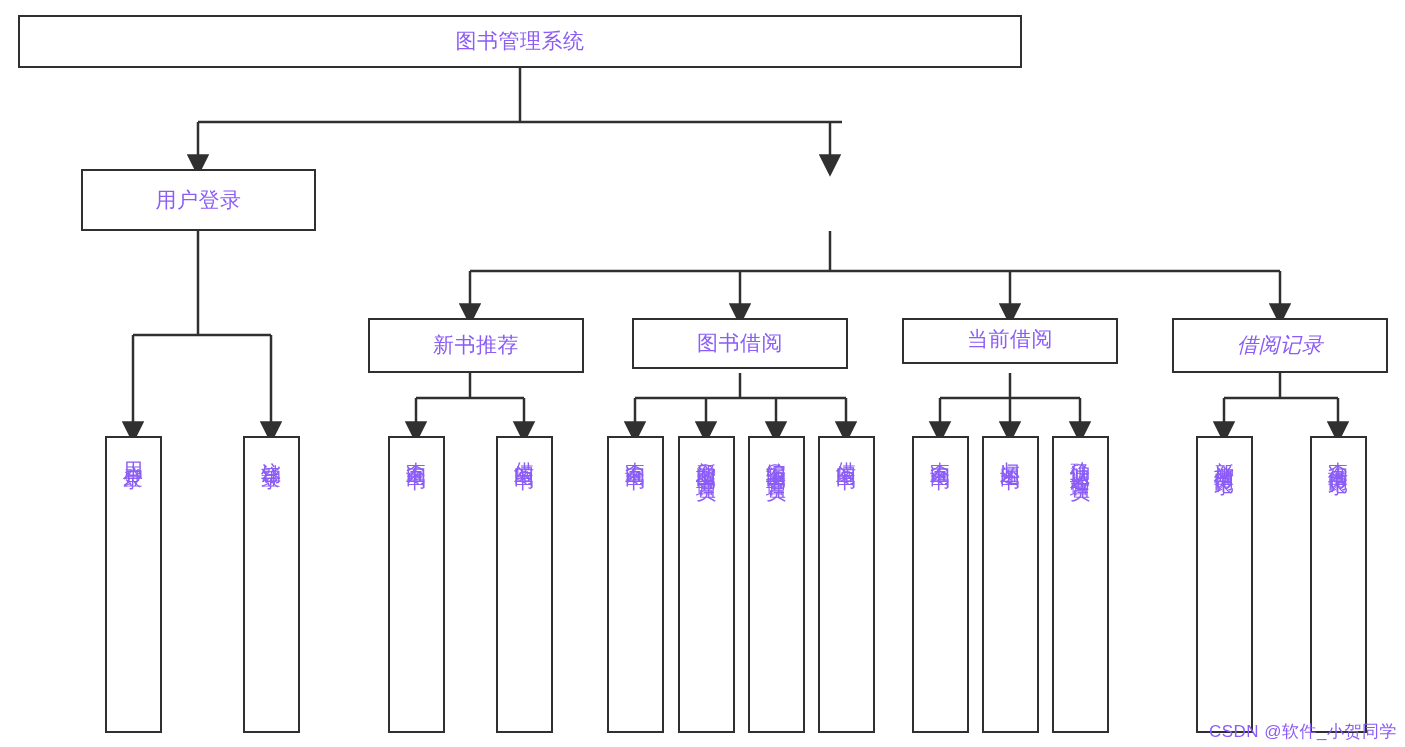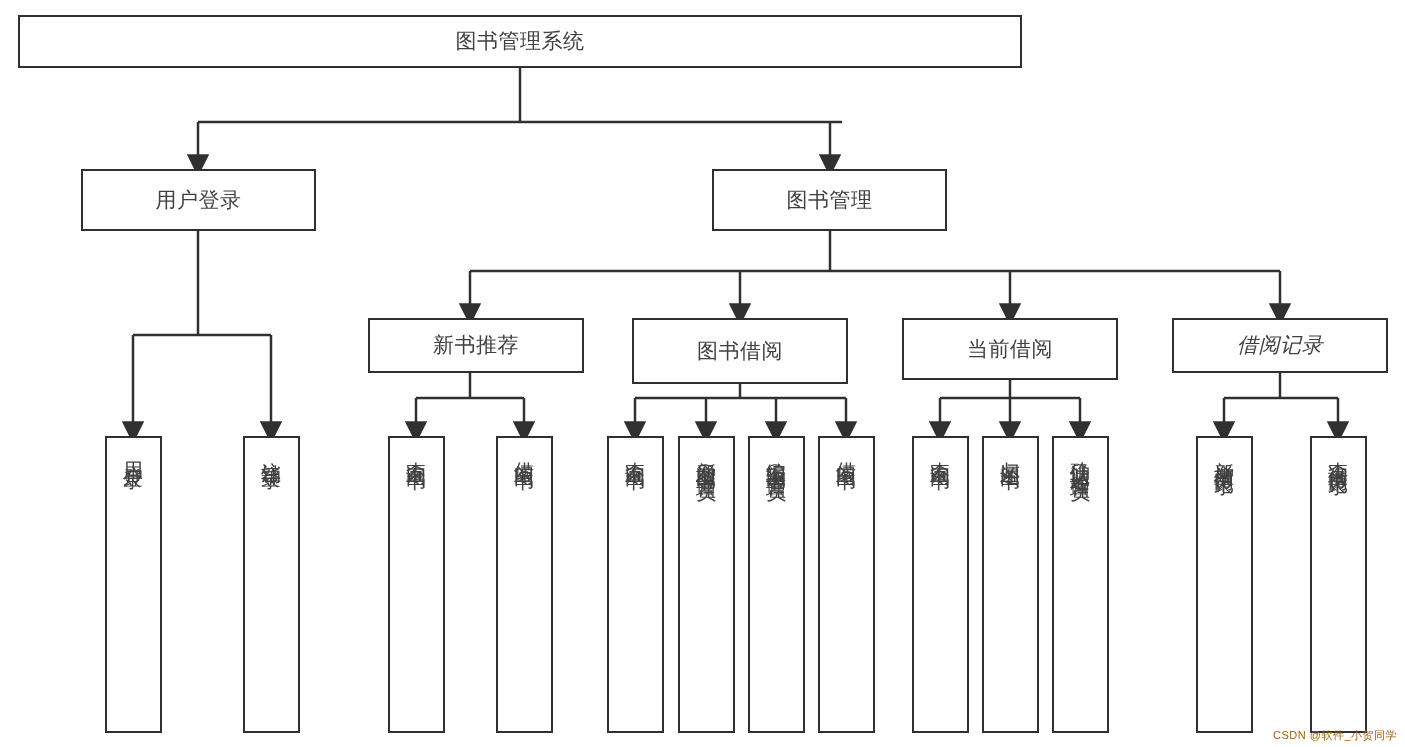--- a/index.html
+++ b/index.html
@@ -26,21 +26,21 @@
     pointer-events: none;
   }
   .node {
     position: absolute;
     box-sizing: border-box;
     border: 2.5px solid #303030;
     background: #ffffff;
     display: flex;
     align-items: center;
     justify-content: center;
-    color: #404040;
+    color: #8b5cf6;
   }
   .node .label {
     display: block;
     line-height: 1.18;
     letter-spacing: 0.5px;
   }
   .node-horizontal .label {
     writing-mode: horizontal-tb;
     font-size: 21px;
     white-space: nowrap;
@@ -57,22 +57,22 @@
     text-orientation: upright;
     font-size: 20px;
     letter-spacing: 3px;
     line-height: 1;
     white-space: nowrap;
   }
   .watermark {
     position: absolute;
     right: 8px;
     bottom: 4px;
-    font-size: 11px;
-    color: #a16207;
+    font-size: 17px;
+    color: #8b5cf6;
     letter-spacing: 0.5px;
     white-space: nowrap;
   }
 </style>
 </head>
 <body>
 
 <div id="canvas">
 
   <svg class="connectors" viewBox="0 0 1405 747">
@@ -126,31 +126,28 @@
     </g>
   </svg>
 
   <div class="node node-horizontal node-root" style="left:18px; top:15px; width:1004px; height:53px;">
     <span class="label">图书管理系统</span>
   </div>
 
   <div class="node node-horizontal" style="left:81px; top:169px; width:235px; height:62px;">
     <span class="label">用户登录</span>
   </div>
-  <div class="node node-horizontal" style="left:712px; top:169px; width:235px; height:62px;">
-    <span class="label">图书管理</span>
-  </div>
 
   <div class="node node-horizontal" style="left:368px; top:318px; width:216px; height:55px;">
     <span class="label">新书推荐</span>
   </div>
-  <div class="node node-horizontal" style="left:632px; top:318px; width:216px; height:66px;">
+  <div class="node node-horizontal" style="left:632px; top:318px; width:216px; height:51px;">
     <span class="label">图书借阅</span>
   </div>
-  <div class="node node-horizontal" style="left:902px; top:318px; width:216px; height:62px;">
+  <div class="node node-horizontal" style="left:902px; top:318px; width:216px; height:46px;font-family:Liberation Mono, monospace;">
     <span class="label">当前借阅</span>
   </div>
   <div class="node node-horizontal" style="left:1172px; top:318px; width:216px; height:55px;font-style:italic;">
     <span class="label">借阅记录</span>
   </div>
 
   <div class="node node-vertical" style="left:105px; top:436px; width:57px; height:297px;">
     <span class="label">用户登录</span>
   </div>
   <div class="node node-vertical" style="left:243px; top:436px; width:57px; height:297px;">

